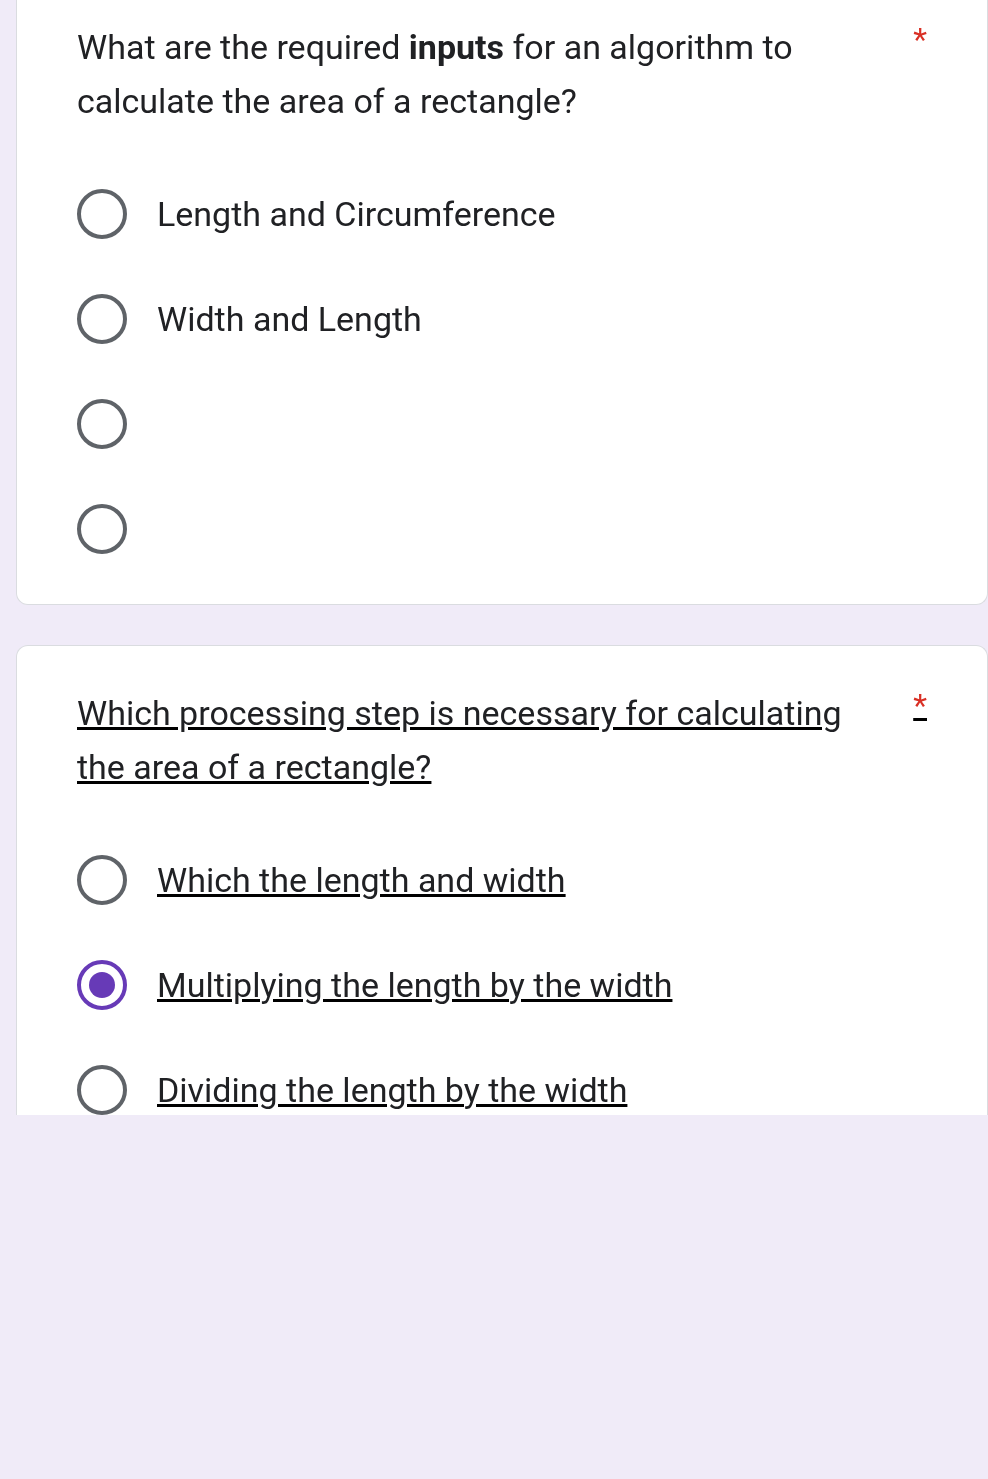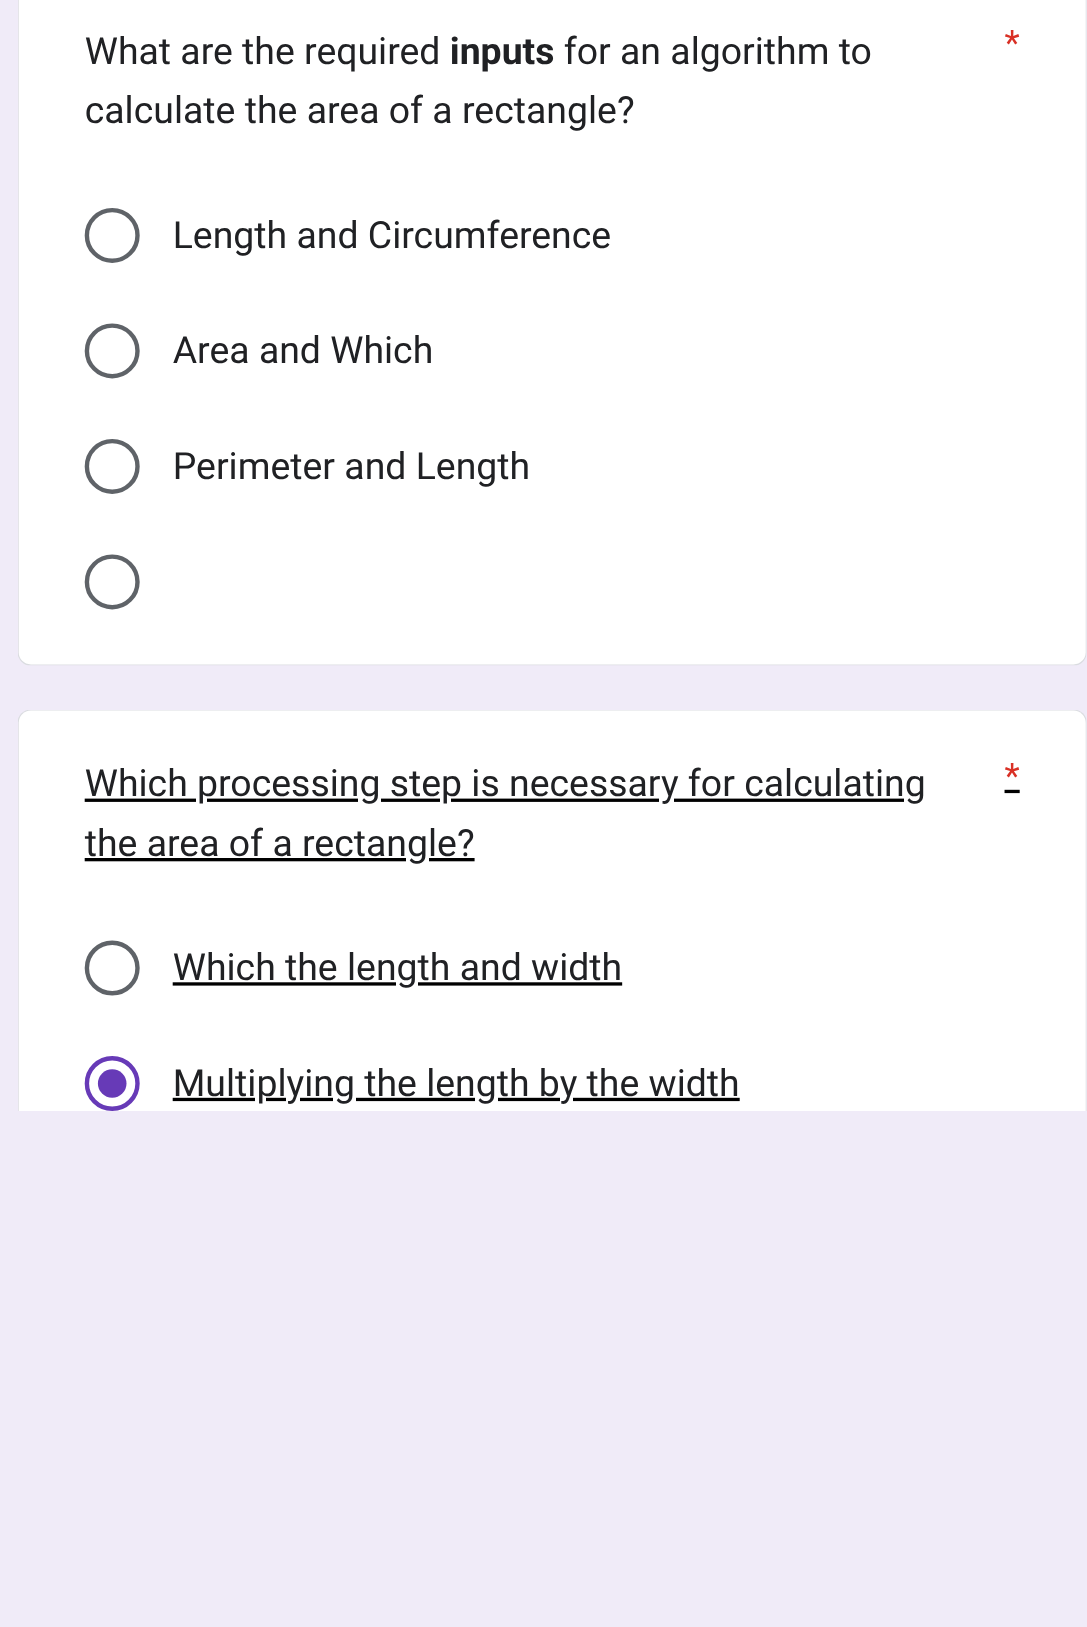--- a/index.html
+++ b/index.html
@@ -104,25 +104,24 @@
     </div>
     <div class="required-asterisk">*</div>
   </div>
   <div class="options">
     <div class="option">
       <div class="radio"></div>
       <div class="option-label">Length and Circumference</div>
     </div>
     <div class="option">
       <div class="radio"></div>
-      <div class="option-label">Area and Which</div>
+      <div class="option-label">Width and Length</div>
     </div>
     <div class="option">
       <div class="radio"></div>
-      <div class="option-label">Perimeter and Length</div>
     </div>
     <div class="option">
       <div class="radio"></div>
     </div>
   </div>
 </div>
 
 <div class="card card-2">
   <div class="question-header">
     <div class="question-text">Which processing step is necessary for calculating the area of a rectangle?</div>
@@ -132,14 +131,18 @@
     <div class="option">
       <div class="radio"></div>
       <div class="option-label">Which the length and width</div>
     </div>
     <div class="option">
       <div class="radio selected">
         <div class="radio-dot"></div>
       </div>
       <div class="option-label">Multiplying the length by the width</div>
     </div>
+    <div class="option">
+      <div class="radio"></div>
+      <div class="option-label">Dividing the length by the width</div>
+    </div>
   </div>
 </div>
 
 </body></html>

